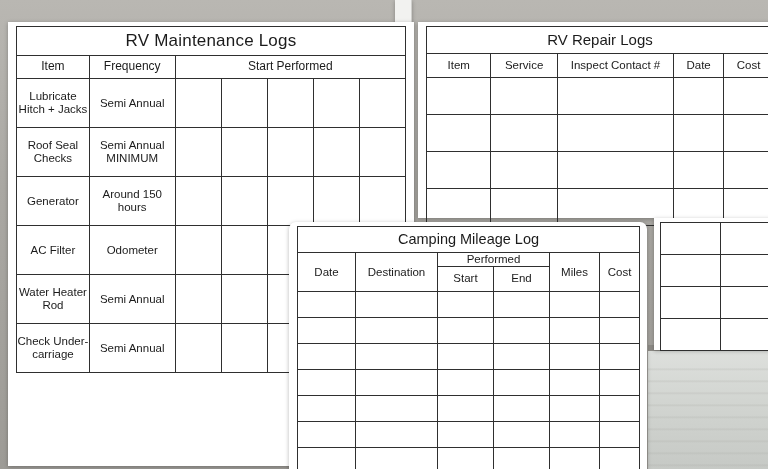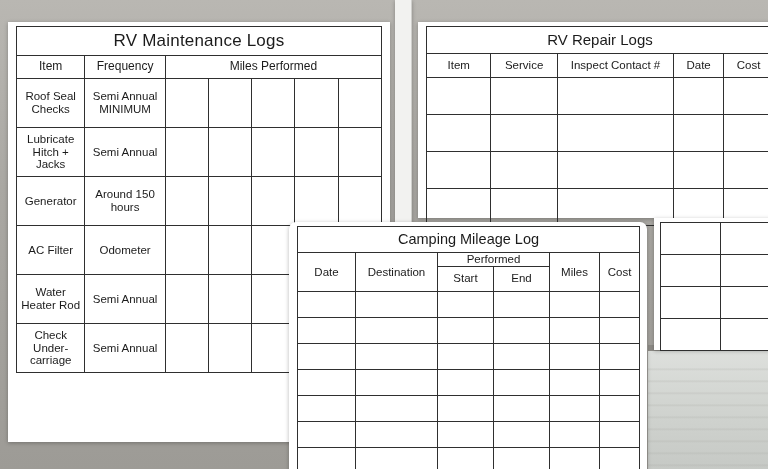--- a/index.html
+++ b/index.html
@@ -74,21 +74,21 @@
     font-weight: bold;
     text-align: center;
   }
 
   
   #maintenance-sheet {
     left: 8px;
     top: 22px;
     width: 382px;
     height: 420px;
-    padding: 0;
+    padding: 12px;
   }
   #maintenance-sheet .inner {
     position: absolute;
     left: 8px; top: 4px; right: 8px; bottom: 0;
   }
   #maintenance-sheet .title {
     font-size: 17px;
     height: 28px;
     line-height: 28px;
     letter-spacing: .2px;
@@ -174,35 +174,35 @@
         <col style="width:43px">
         <col style="width:43px">
       </colgroup>
       <tbody>
         <tr>
           <td class="title title-cell" colspan="7">RV Maintenance Logs</td>
         </tr>
         <tr>
           <td class="hdr">Item</td>
           <td class="hdr">Frequency</td>
-          <td class="hdr" colspan="5">Miles Performed</td>
-        </tr>
-
+          <td class="hdr" colspan="5">Start Performed</td>
+        </tr>
+
+        <tr class="row-h">
+          <td class="item-cell">Lubricate Hitch + Jacks</td>
+          <td>Semi Annual</td>
+          <td></td>
+          <td></td>
+          <td></td>
+          <td></td>
+          <td></td>
+        </tr>
         <tr class="row-h">
           <td class="item-cell">Roof Seal Checks</td>
           <td>Semi Annual MINIMUM</td>
-          <td></td>
-          <td></td>
-          <td></td>
-          <td></td>
-          <td></td>
-        </tr>
-        <tr class="row-h">
-          <td class="item-cell">Lubricate Hitch + Jacks</td>
-          <td>Semi Annual</td>
           <td></td>
           <td></td>
           <td></td>
           <td></td>
           <td></td>
         </tr>
         <tr class="row-h">
           <td class="item-cell">Generator</td>
           <td>Around 150 hours</td>
           <td></td>

